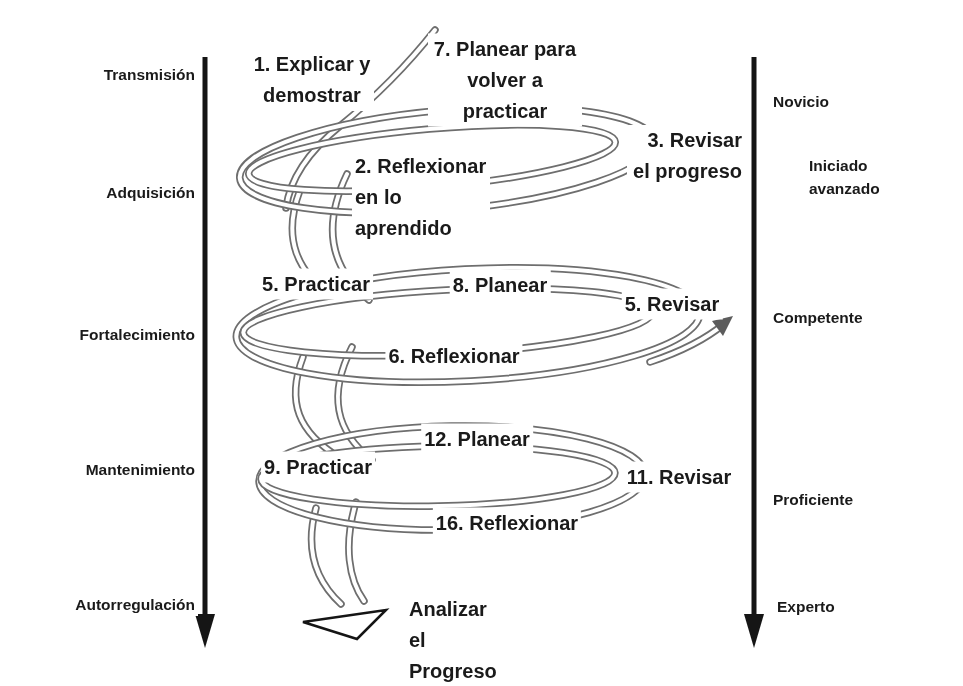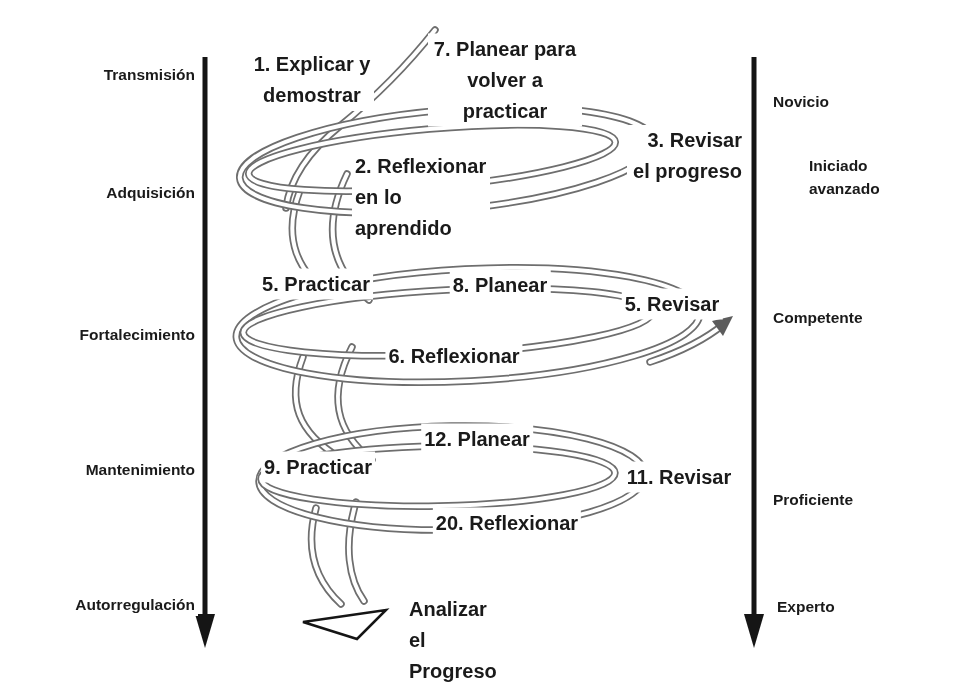--- a/index.html
+++ b/index.html
@@ -110,19 +110,19 @@
 
   <div class="lbl ctr" style="left:312px;top:80px;width:118px;">1. Explicar y demostrar</div>
   <div class="lbl" style="left:352px;top:151px;width:132px;">2. Reflexionar en lo aprendido</div>
   <div class="lbl ctr" style="left:686px;top:156px;width:112px;text-align:right;">3. Revisar el progreso</div>
   <div class="lbl ctr" style="left:505px;top:80px;width:148px;">7. Planear para volver a practicar</div>
   <div class="lbl ctr" style="left:316px;top:284px;">5. Practicar</div>
   <div class="lbl ctr" style="left:454px;top:356px;">6. Reflexionar</div>
   <div class="lbl ctr" style="left:672px;top:304px;">5. Revisar</div>
   <div class="lbl ctr" style="left:500px;top:285px;">8. Planear</div>
   <div class="lbl ctr" style="left:318px;top:467px;">9. Practicar</div>
-  <div class="lbl ctr" style="left:507px;top:523px;">20. Reflexionar</div>
+  <div class="lbl ctr" style="left:507px;top:523px;">16. Reflexionar</div>
   <div class="lbl ctr" style="left:679px;top:477px;">11. Revisar</div>
   <div class="lbl ctr" style="left:477px;top:439px;">12. Planear</div>
 
   <div class="lbl" style="left:406px;top:594px;width:100px;">Analizar el Progreso</div>
 
 </div>
 
 </body></html>

